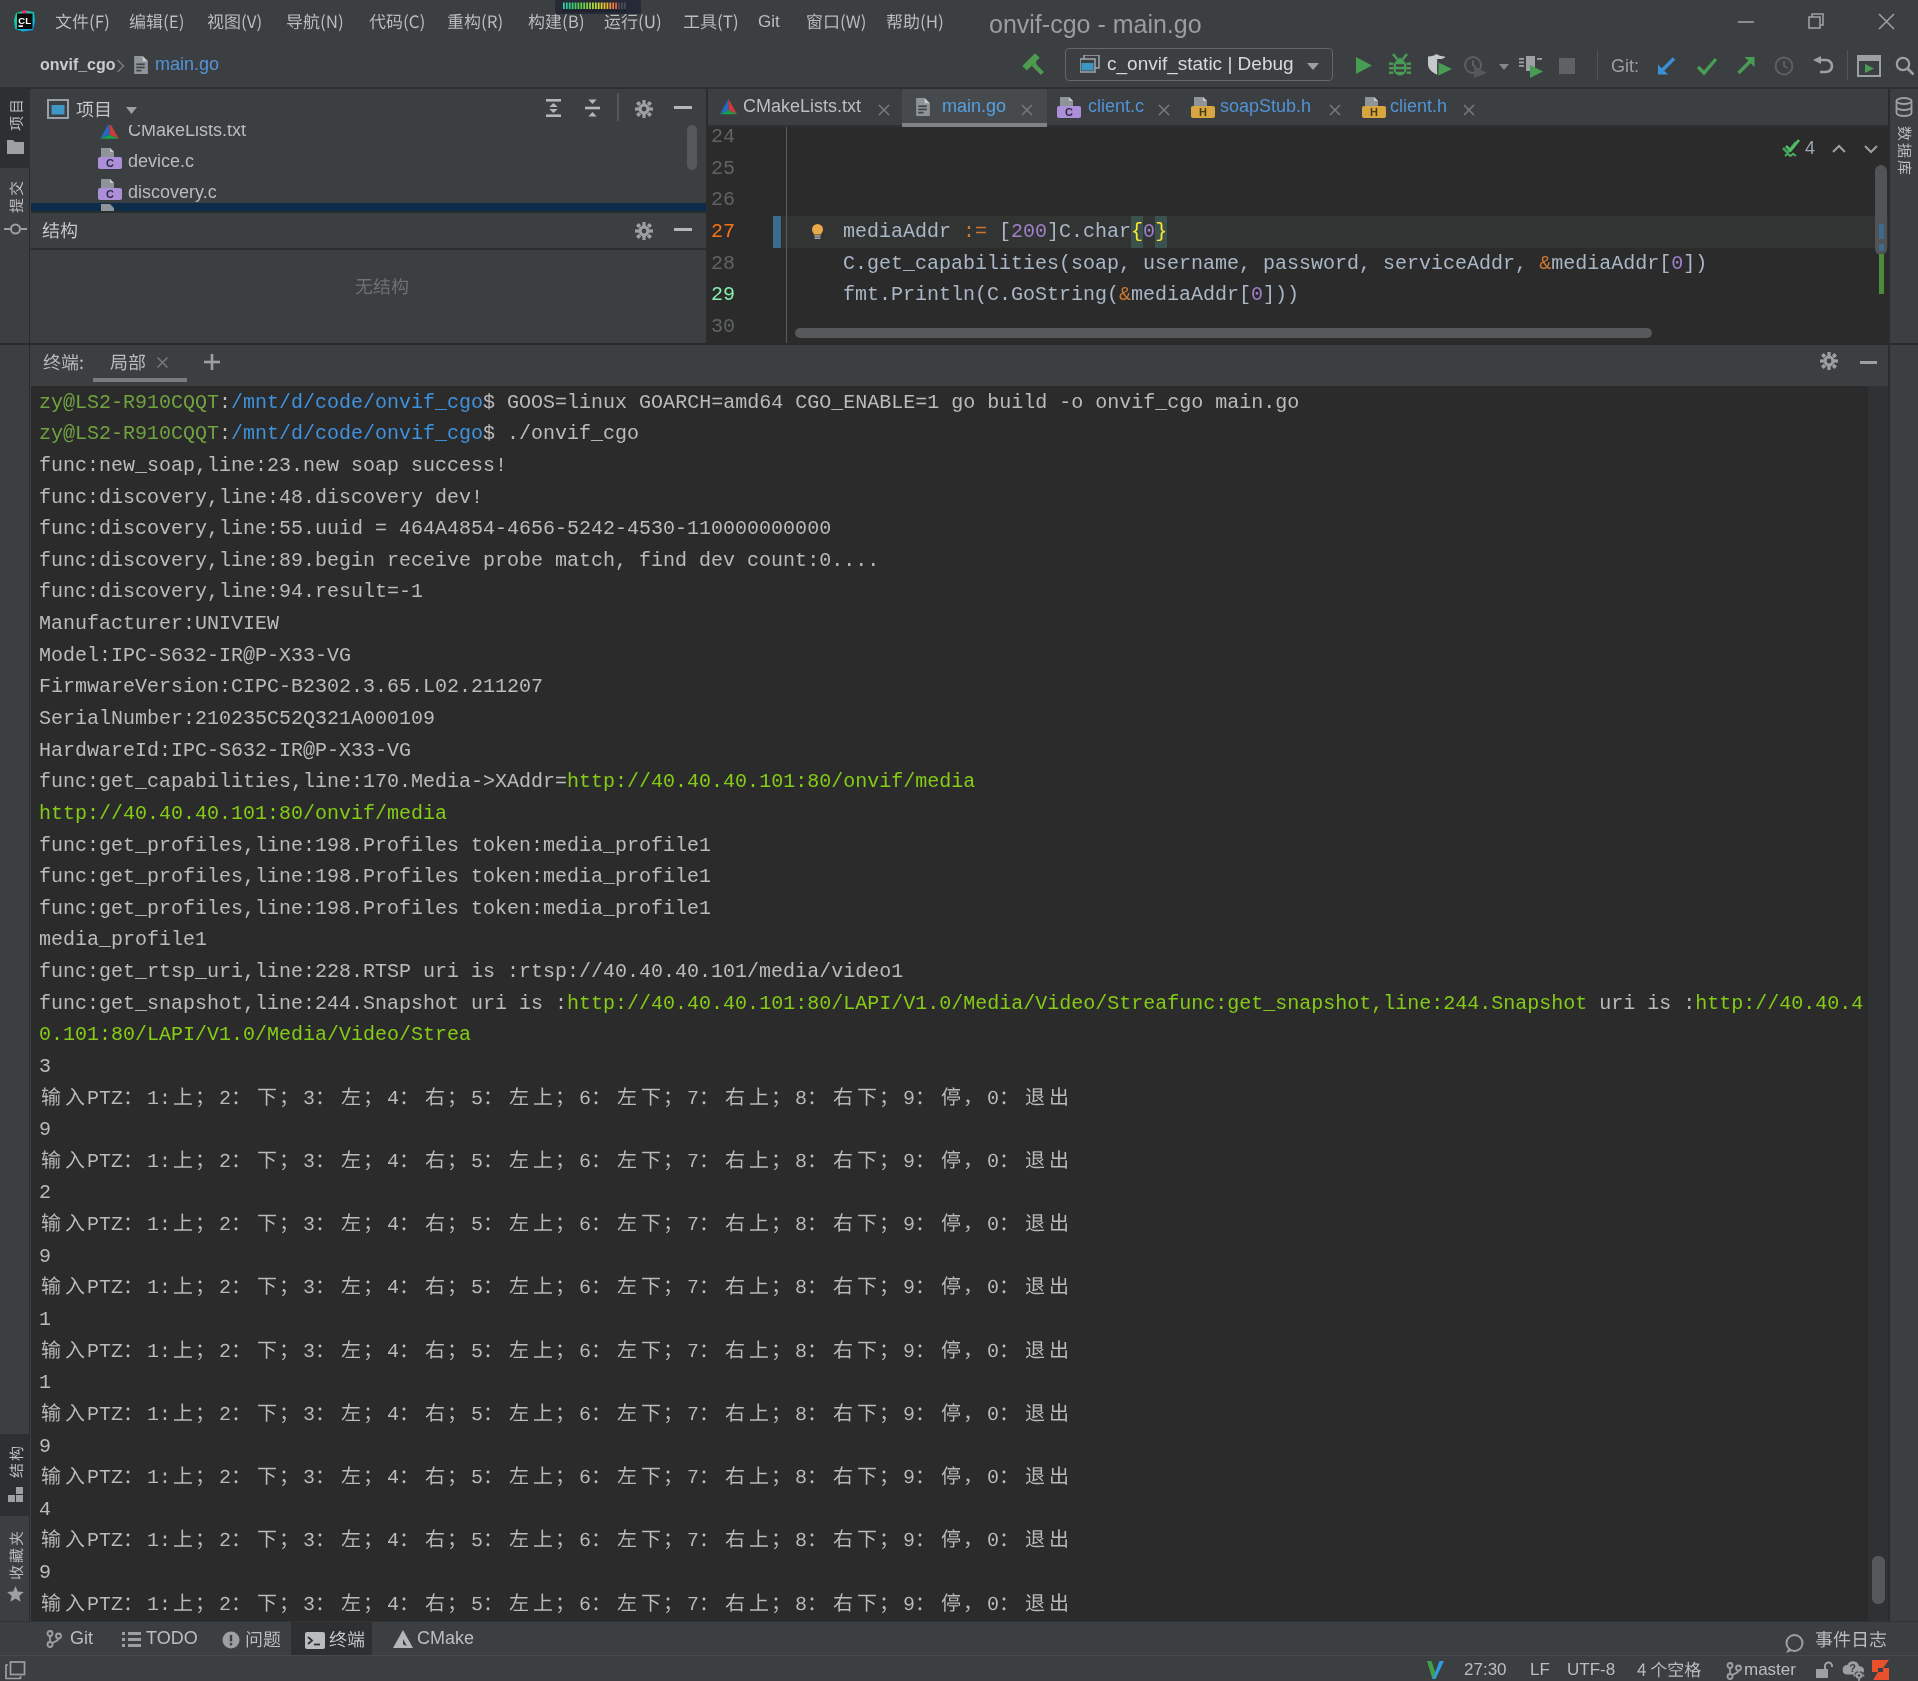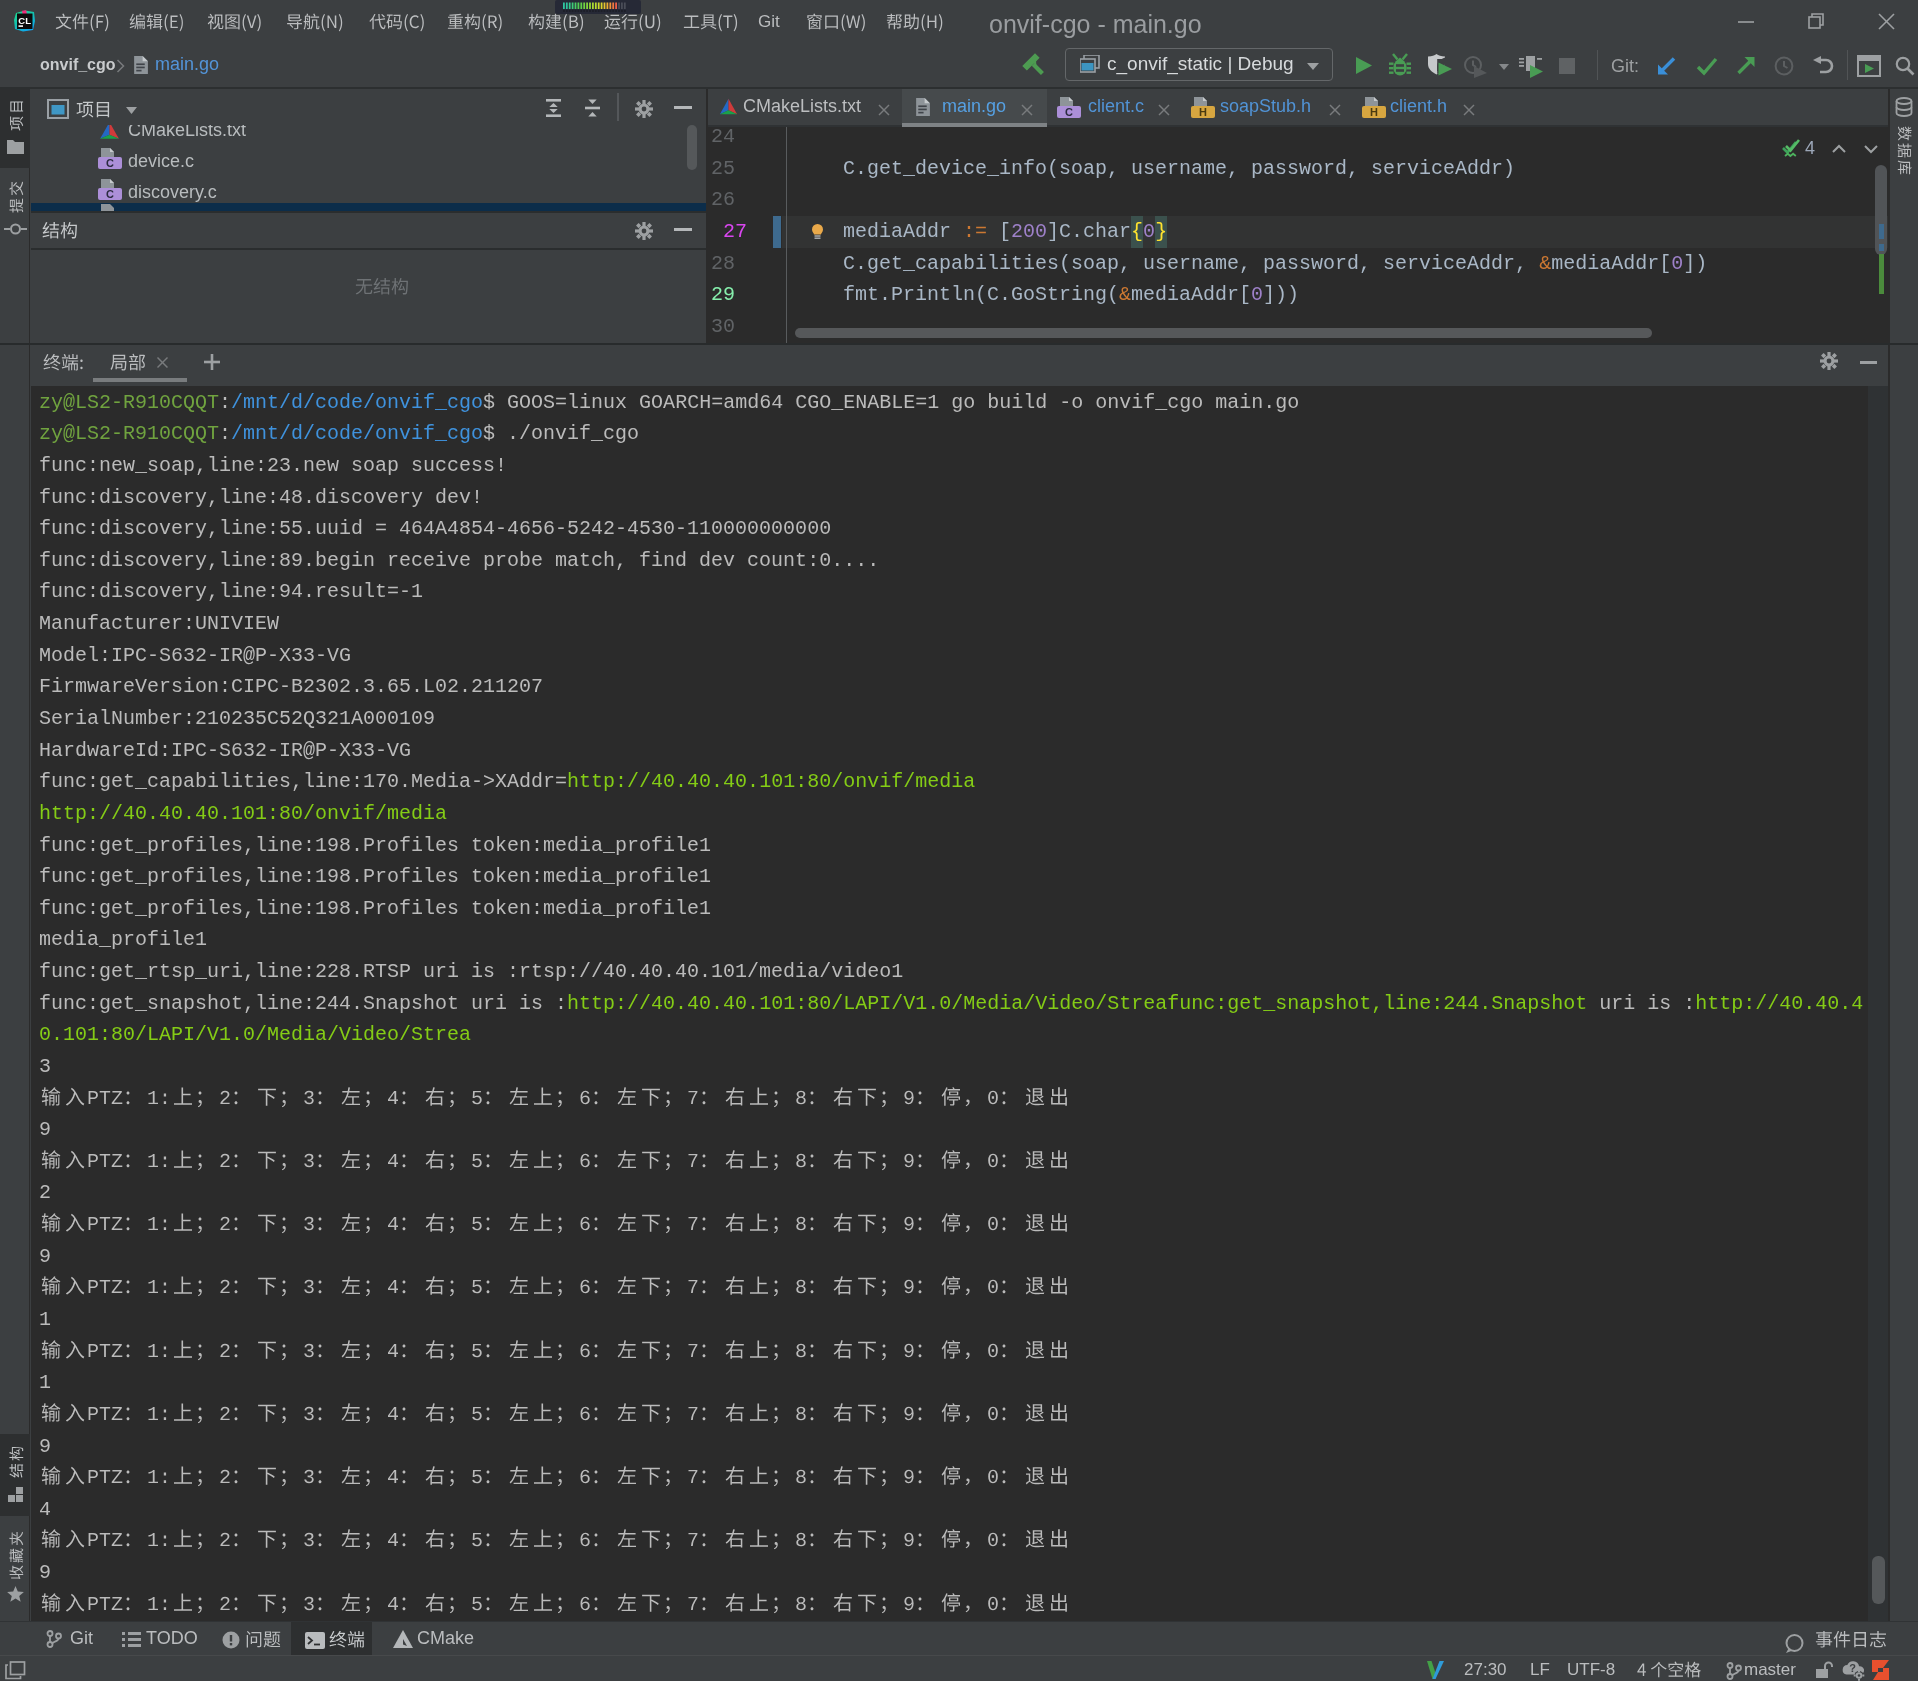--- a/index.html
+++ b/index.html
@@ -448,26 +448,25 @@
     </g>
   </svg>
 <div id="ed" class="abs" style="left:708px;top:127px;width:1180px;height:216px;background:#2b2b2b;overflow:hidden">
 <div class="abs" style="left:74px;top:89px;width:1106px;height:31.5px;background:#323333"></div>
 <div class="abs" style="left:65px;top:89px;width:8px;height:31.5px;background:#3e6a8e"></div>
 <div class="abs" style="left:423px;top:89px;width:12px;height:31.5px;background:#3b514d"></div>
 <div class="abs" style="left:447px;top:89px;width:12px;height:31.5px;background:#3b514d"></div>
 <div class="num" style="left:1px;top:-5.7px;color:#606366">24</div>
 <div class="num" style="left:1px;top:25.9px;color:#606366">25</div>
 <div class="num" style="left:1px;top:57.4px;color:#606366">26</div>
-<div class="num" style="left:13px;top:89px;color:#d946ef">27</div>
+<div class="num" style="left:1px;top:89px;color:#f97316">27</div>
 <div class="num" style="left:1px;top:120.5px;color:#606366">28</div>
 <div class="num" style="left:1px;top:152.1px;color:#86efac">29</div>
 <div class="num" style="left:1px;top:183.6px;color:#606366">30</div>
 <div class="abs" style="left:77.5px;top:0;width:1.5px;height:216px;background:#595c5e"></div>
-<div class="erow " style="left:135px;top:25.9px">C.get_device_info(soap, username, password, serviceAddr)</div>
 <div class="erow " style="left:135px;top:89px">mediaAddr <span class="kw">:=</span> [<span class="cn">200</span>]C.char<span class="br">{</span><span class="cn">0</span><span class="br">}</span></div>
 <div class="erow " style="left:135px;top:120.5px">C.get_capabilities(soap, username, password, serviceAddr, <span class="kw">&amp;</span>mediaAddr[<span class="cn">0</span>])</div>
 <div class="erow " style="left:135px;top:152.1px">fmt.Println(C.GoString(<span class="kw">&amp;</span>mediaAddr[<span class="cn">0</span>]))</div>
 <svg class="abs" style="left:100px;top:95px" width="19" height="19" viewBox="0 0 19 19">
 <path d="M4,7.5 a5.5,5.5 0 1 1 11,0 c0,2.5 -2,3.5 -2,5 h-7 c0,-1.5 -2,-2.5 -2,-5 z" fill="#e9a94a"></path>
 <line x1="6.5" y1="14" x2="12.5" y2="14" stroke="#b0b3b5" stroke-width="1.4"></line>
 <line x1="6.5" y1="16.2" x2="12.5" y2="16.2" stroke="#b0b3b5" stroke-width="1.4"></line>
     </svg>
 <svg class="abs" style="left:1074px;top:12px" width="20" height="20" viewBox="0 0 20 20">
 <polyline points="1,9 5.5,13.5 14,3" stroke="#3da35a" stroke-width="2.6" fill="none"></polyline>

